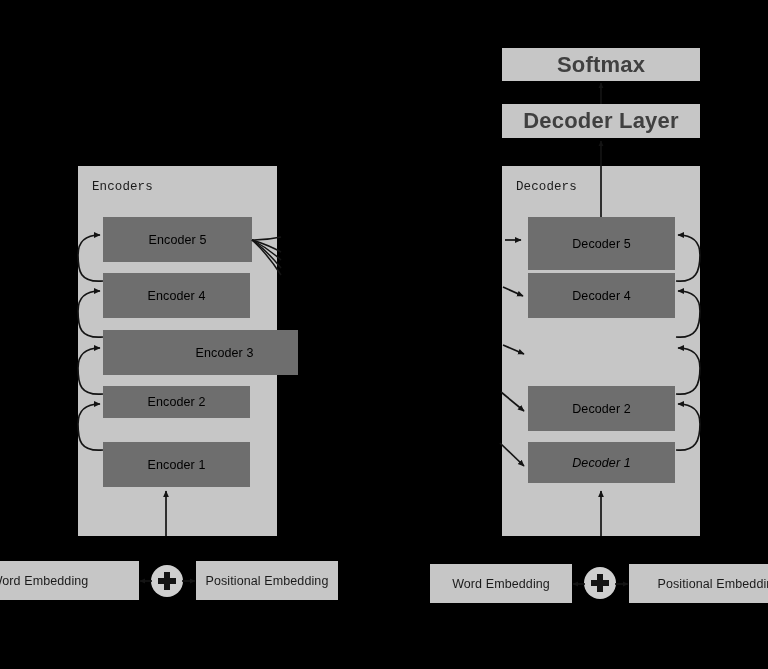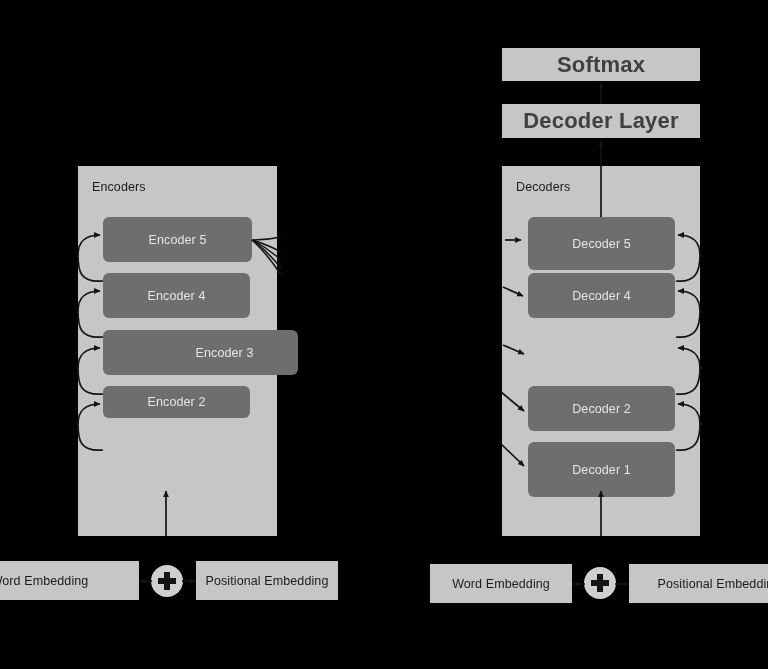--- a/index.html
+++ b/index.html
@@ -28,34 +28,34 @@
   .stack-panel {
     position: absolute;
     background: #c6c6c6;
   }
   .panel-title {
     position: absolute;
     font-size: 12.5px;
     color: #1b1b1b;
     letter-spacing: 0.1px;
     white-space: nowrap;
+    font-family: Liberation Mono, monospace;
   }
 
   
   .layer-box {
     position: absolute;
     background: #6e6e6e;
-    color: #e5e5e5;
+    color: #000000;
     font-size: 12.5px;
     display: flex;
     align-items: center;
     justify-content: center;
     white-space: nowrap;
     letter-spacing: 0.1px;
-    border-radius: 6px;
   }
 
   
   .head-box {
     position: absolute;
     background: #c6c6c6;
     color: #404040;
     display: flex;
     align-items: center;
     justify-content: center;
@@ -112,28 +112,29 @@
 
 <div id="canvas">
 
   <div class="stack-panel" style="left:78px; top:166px; width:199px; height:370px;"></div>
   <div class="panel-title" style="left:92px; top:180px;">Encoders</div>
 
   <div class="layer-box" style="left:103px; top:217px; width:149px; height:45px;">Encoder 5</div>
   <div class="layer-box" style="left:103px; top:273px; width:147px; height:45px;">Encoder 4</div>
   <div class="layer-box" style="left:103px; top:330px; width:147px; height:45px;padding-left:48px;">Encoder 3</div>
   <div class="layer-box" style="left:103px; top:386px; width:147px; height:32px;">Encoder 2</div>
+  <div class="layer-box" style="left:103px; top:442px; width:147px; height:45px;">Encoder 1</div>
 
   <div class="stack-panel" style="left:502px; top:166px; width:198px; height:370px;"></div>
   <div class="panel-title" style="left:516px; top:180px;">Decoders</div>
 
   <div class="layer-box" style="left:528px; top:217px; width:147px; height:53px;">Decoder 5</div>
   <div class="layer-box" style="left:528px; top:273px; width:147px; height:45px;">Decoder 4</div>
   <div class="layer-box" style="left:528px; top:386px; width:147px; height:45px;">Decoder 2</div>
-  <div class="layer-box" style="left:528px; top:442px; width:147px; height:55px;">Decoder 1</div>
+  <div class="layer-box" style="left:528px; top:442px; width:147px; height:41px;font-style:italic;">Decoder 1</div>
 
   <div class="head-box" style="left:502px; top:48px; width:198px; height:33px;">Softmax</div>
   <div class="head-box" style="left:502px; top:104px; width:198px; height:34px;">Decoder Layer</div>
 
   <div class="embed-box" style="left:-60px; top:561px; width:199px; height:39px;">Word Embedding</div>
   <div class="embed-box" style="left:196px; top:561px; width:142px; height:39px;">Positional Embedding</div>
   <div class="plus-node" style="left:151px; top:565px;">
     <span class="glyph"></span>
   </div>
 

